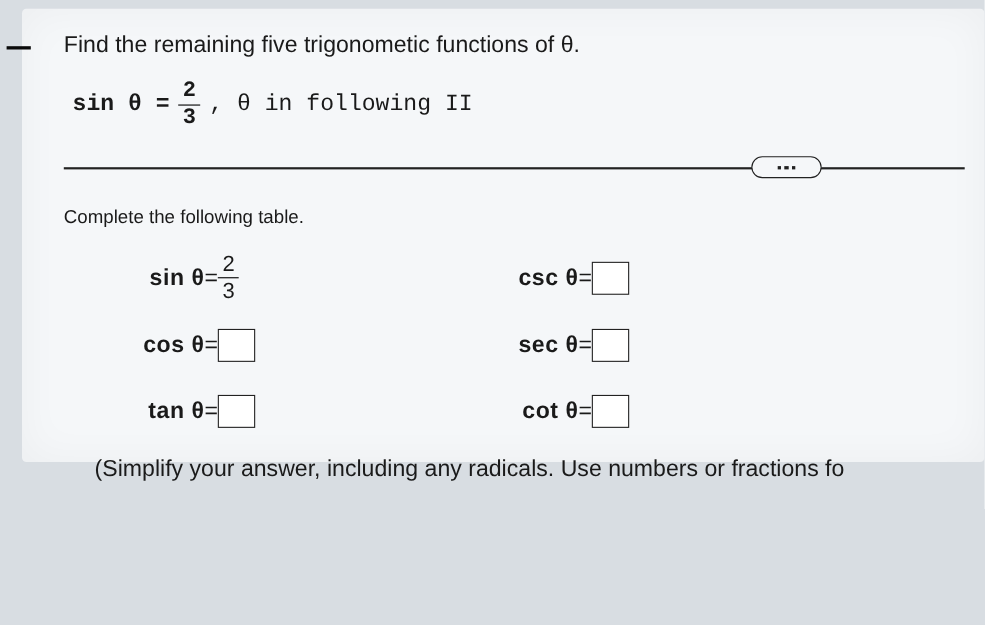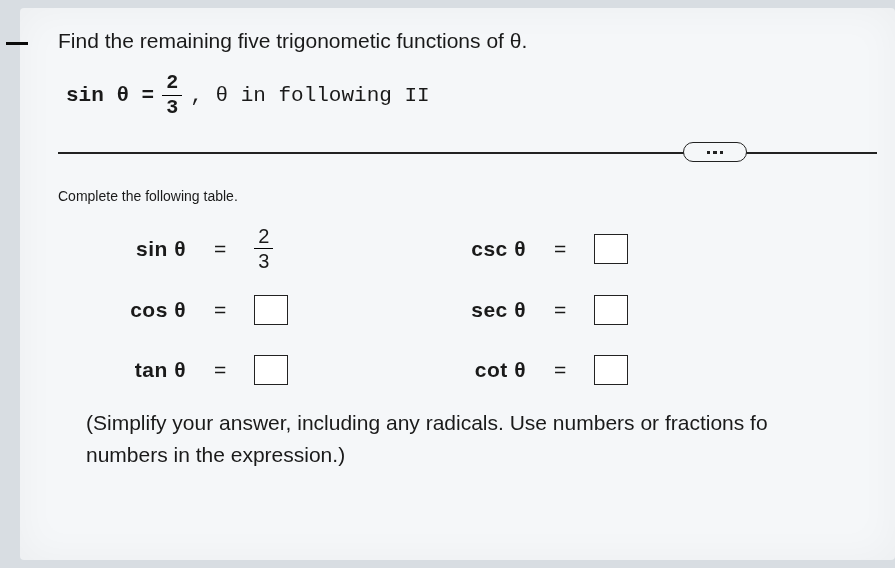--- a/index.html
+++ b/index.html
@@ -14,21 +14,21 @@
     height: 568px;
     overflow: hidden;
     position: relative;
     color: #1a1a1a;
   }
   .page {
     background: #f5f7f9;
     margin: 8px 0 8px 20px;
     border-radius: 4px;
     padding: 18px 18px 18px 38px;
-    height: 552px;
+    height: 412px;
     box-shadow: inset 0 0 40px rgba(0,0,0,0.04);
     position: relative;
   }
   .dash {
     position: absolute;
     left: -14px;
     top: 34px;
     width: 22px;
     height: 3px;
     background: #0a0a0a;
@@ -84,35 +84,35 @@
     cursor: pointer;
     gap: 3px;
   }
   .ellipsis-btn .dot {
     width: 3.5px;
     height: 3.5px;
     background: #222;
     border-radius: 0;
   }
   .instruction {
-    font-size: 14px;
+    font-size: 17px;
     margin-bottom: 22px;
   }
   .table {
     display: grid;
     grid-template-columns: 300px 300px;
     column-gap: 40px;
     row-gap: 18px;
     margin-left: 70px;
     font-size: 21px;
   }
   .cell {
     display: flex;
     align-items: center;
-    gap: 28px;
+    gap: 0;
     min-height: 42px;
   }
   .fnlabel {
     min-width: 58px;
     text-align: right;
     letter-spacing: 0.5px;
   }
   .eq { }
   .ansbox {
     width: 34px;
@@ -191,15 +191,14 @@
     </div>
     <div class="cell">
       <span class="fnlabel bold">cot θ</span>
       <span class="eq">=</span>
       <span class="ansbox"></span>
     </div>
   </div>
 
   <div class="footnote">
     <span>(Simplify your answer, including any radicals. Use numbers or fractions fo</span><br>
-    <span>numbers in the expression.)</span>
   </div>
 </div>
 
 </body></html>

